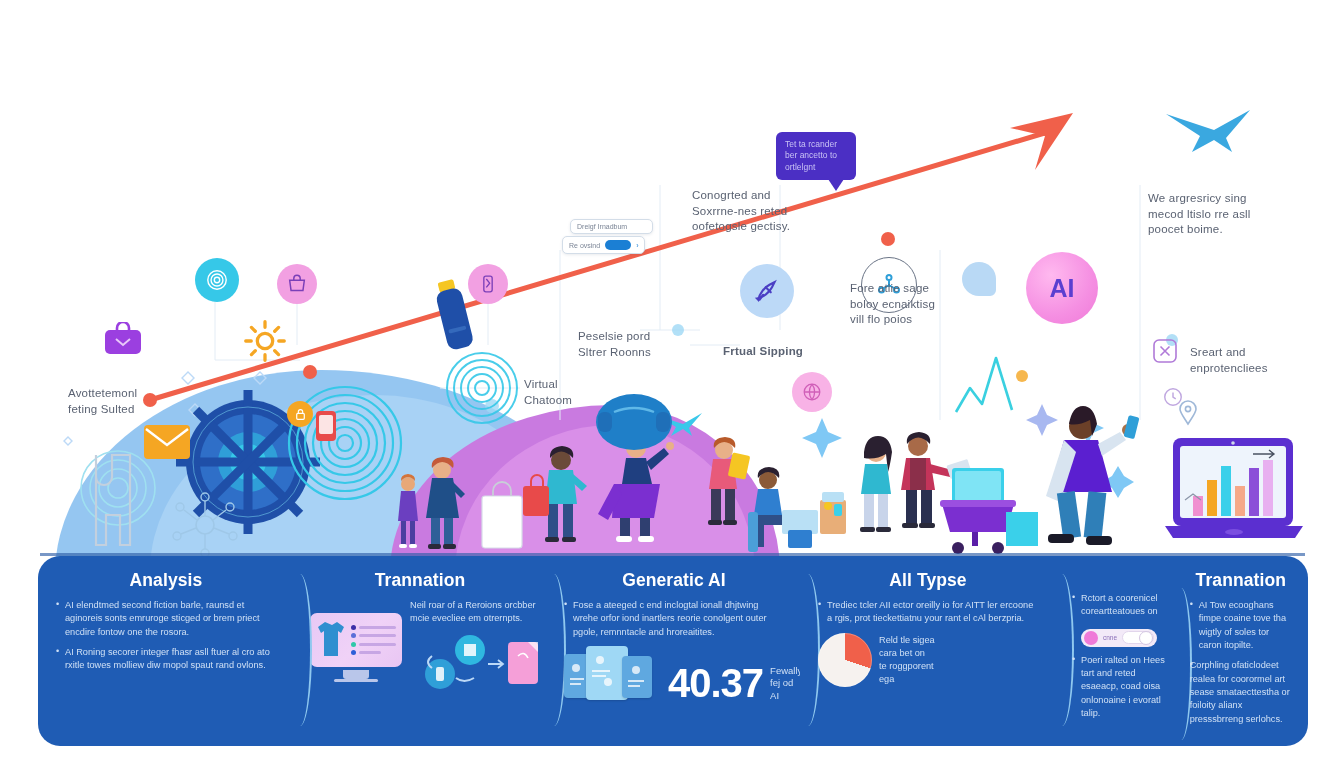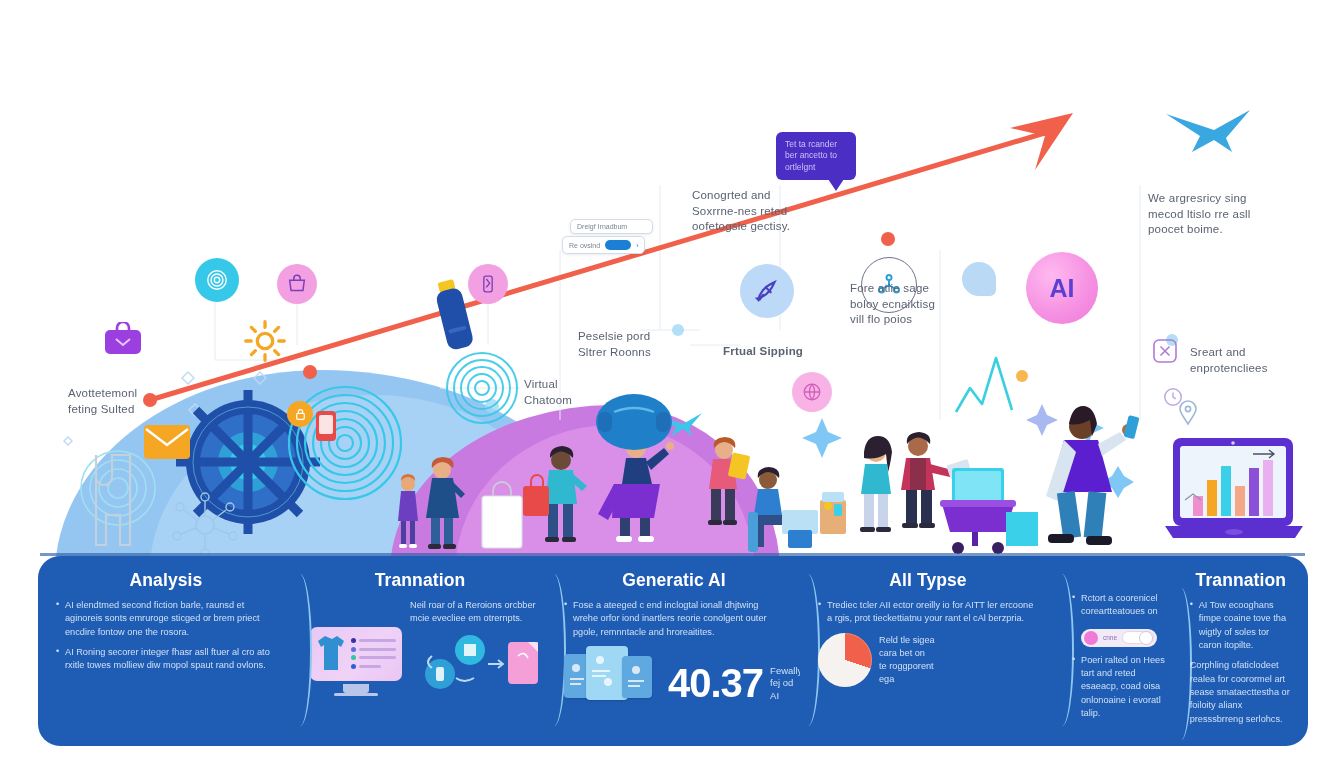--- a/index.html
+++ b/index.html
@@ -136,21 +136,21 @@
     position: relative;
     color: #cfe0f5;
     font-size: 9.2px;
     line-height: 1.45;
     padding-left: 9px;
     margin-bottom: 7px;
   }
   .bullets li:before {
     content: "•"; position: absolute; left: 0; top: -1px; color: #cfe0f5;
   }
-  .panel-body { display: flex; gap: 8px; align-items: flex-end; }
+  .panel-body { display: flex; gap: 8px; align-items: center; }
 
   .stat-number {
     font-size: 40px; font-weight: bold; color: #ffffff;
     line-height: .95; letter-spacing: -1px;
   }
   .stat-label {
     font-size: 9.5px; color: #cfe0f5; line-height: 1.3; white-space: pre-line;
   }
   .stat-row { display: flex; align-items: flex-end; gap: 7px; margin-top: 4px; }
 

